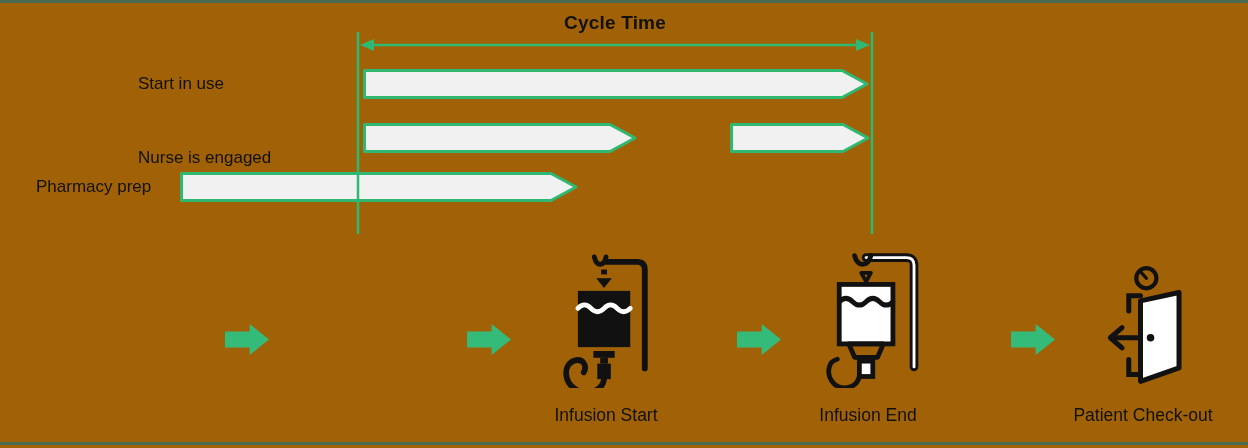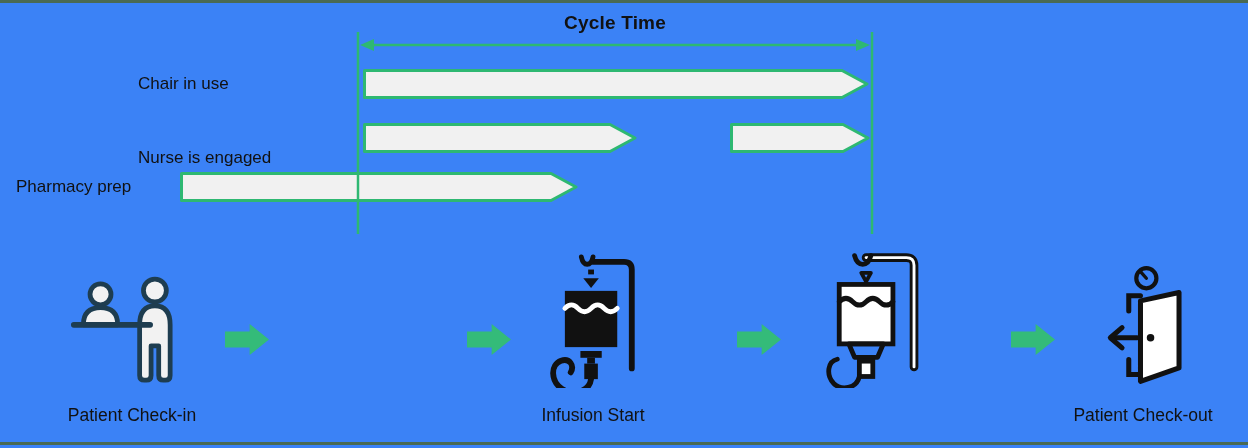--- a/index.html
+++ b/index.html
@@ -1,46 +1,46 @@
 <!DOCTYPE html>
 <html><head>
 <meta charset="utf-8">
 <style>
   html,body { margin:0; padding:0; background:#ffffff; }
   .frame {
-    position:relative; width:1248px; height:448px; background:#3b82f6;
+    position:relative; width:1248px; height:448px; background:#a16207;
     font-family:"Liberation Sans", sans-serif; color:#111; overflow:hidden;
   }
   .edge { position:absolute; left:0; width:1248px; height:3px; background:#4a6a53; }
   .edge.top { top:0; }
   .edge.bottom { top:442px; }
 
   
   .gantt-title {
     position:absolute; left:355px; top:12px; width:520px;
     text-align:center; font-size:19px; font-weight:bold; letter-spacing:0.2px;
   }
   .gantt-lines { position:absolute; left:350px; top:28px; z-index:5; }
   .bar { position:absolute; z-index:2; }
   .bar-chair    { left:363px; top:69px;  }
   .bar-nurse-1  { left:363px; top:123px; }
   .bar-nurse-2  { left:730px; top:123px; }
   .bar-pharmacy { left:180px; top:172px; }
   .row-label { position:absolute; font-size:17px; z-index:3; }
   .row-label.chair    { left:138px; top:74px;  }
   .row-label.nurse    { left:138px; top:128px;margin-top:20px; }
-  .row-label.pharmacy { left:16px;  top:177px; }
+  .row-label.pharmacy { left:36px;  top:177px; }
 
   
   .step { position:absolute; top:246px; width:230px; text-align:center; }
   .step .icon-box { height:142px; display:flex; align-items:flex-end; justify-content:center; }
   .step .step-label { margin-top:17px; font-size:17.5px; }
   .step.s0 { left:17px;   }
   .step.s1 { left:264px;  }
-  .step.s2 { left:478px;  }
+  .step.s2 { left:491px;  }
   .step.s3 { left:753px;  }
   .step.s4 { left:1028px; }
 
   .flow-arrow {
     position:absolute; top:324px; width:44px; height:31px; background:#34bb79;
     clip-path: polygon(0 24%, 56% 24%, 56% 0, 100% 50%, 56% 100%, 56% 76%, 0 76%);
   }
   .flow-arrow.a0 { left:225px; }
   .flow-arrow.a1 { left:467px; }
   .flow-arrow.a2 { left:737px; }
@@ -58,49 +58,37 @@
   <svg class="gantt-lines" width="530" height="208" viewBox="0 0 530 208">
     <line x1="8" y1="4" x2="8" y2="206" stroke="#2eb872" stroke-width="2.5"></line>
     <line x1="522" y1="4" x2="522" y2="206" stroke="#2eb872" stroke-width="2.5"></line>
     <g>
       <line x1="20" y1="17" x2="510" y2="17" stroke="#2eb872" stroke-width="2.5"></line>
       <polygon points="10,17 24,11 24,23" fill="#2eb872"></polygon>
       <polygon points="520,17 506,11 506,23" fill="#2eb872"></polygon>
     </g>
   </svg>
 
-  <span class="row-label chair">Chair in use</span>
+  <span class="row-label chair">Start in use</span>
   <span class="row-label nurse">Nurse is engaged</span>
   <span class="row-label pharmacy">Pharmacy prep</span>
 
   <svg class="bar bar-chair" width="506" height="30" viewBox="0 0 506 30">
     <polygon points="1.5,1.5 479,1.5 504,15 479,28.5 1.5,28.5" fill="#f1f1f1" stroke="#2eb872" stroke-width="3" stroke-linejoin="round"></polygon>
   </svg>
   <svg class="bar bar-nurse-1" width="274" height="30" viewBox="0 0 274 30">
     <polygon points="1.5,1.5 247,1.5 272,15 247,28.5 1.5,28.5" fill="#f1f1f1" stroke="#2eb872" stroke-width="3" stroke-linejoin="round"></polygon>
   </svg>
   <svg class="bar bar-nurse-2" width="140" height="30" viewBox="0 0 140 30">
     <polygon points="1.5,1.5 113,1.5 138,15 113,28.5 1.5,28.5" fill="#f1f1f1" stroke="#2eb872" stroke-width="3" stroke-linejoin="round"></polygon>
   </svg>
   <svg class="bar bar-pharmacy" width="398" height="30" viewBox="0 0 398 30">
     <polygon points="1.5,1.5 371,1.5 396,15 371,28.5 1.5,28.5" fill="#f1f1f1" stroke="#2eb872" stroke-width="3" stroke-linejoin="round"></polygon>
   </svg>
 
-  <div class="step s0">
-    <div class="icon-box">
-      <svg width="124" height="112" viewBox="0 0 130 115" fill="#f2f2f2" stroke="#1e3d50" stroke-width="5" stroke-linejoin="round">
-        <circle cx="32" cy="18" r="11"></circle>
-        <path d="M14,50 Q14,32 32,32 Q50,32 50,50 Z"></path>
-        <circle cx="89" cy="14" r="12"></circle>
-        <path d="M73,50 Q73,30 89,30 Q105,30 105,50 L105,103 Q105,108 100,108 L98,108 Q93,108 93,103 L93,72 L85,72 L85,103 Q85,108 80,108 L78,108 Q73,108 73,103 Z"></path>
-        <path d="M4,50 H84" fill="none" stroke-width="6" stroke-linecap="round"></path>
-      </svg>
-    </div>
-    <div class="step-label">Patient Check-in</div>
-  </div>
 
   <div class="flow-arrow a0"></div>
 
 
   <div class="flow-arrow a1"></div>
 
   <div class="step s2">
     <div class="icon-box">
       <svg width="128" height="138" viewBox="0 0 132 142" fill="none" stroke="#111" stroke-linecap="round">
         <path d="M66,12 H98 Q106,12 106,20 V122" stroke-width="6"></path>
@@ -127,20 +115,21 @@
         <path d="M64,10 H106 Q114,10 114,18 V124" stroke="#fff" stroke-width="3"></path>
         <path d="M52,8 C55,20 66,20 69,8" stroke-width="5"></path>
         <path d="M59,26 L69,26 L64,35 Z" stroke-width="4" stroke-linejoin="round"></path>
         <rect x="36" y="38" width="56" height="62" fill="#fff" stroke-width="5"></rect>
         <path d="M36,56 Q43,49 50,56 T64,56 T78,56 T92,56" stroke-width="5"></path>
         <path d="M46,100 H82 L76,114 H52 Z" stroke-width="5" stroke-linejoin="round"></path>
         <rect x="57" y="118" width="14" height="16" fill="#fff" stroke-width="5"></rect>
         <path d="M57,134 C54,147 38,149 30,141 C22,132 24,118 34,116" stroke-width="5"></path>
       </svg>
     </div>
+    <div class="step-label">Infusion End</div>
   </div>
 
   <div class="flow-arrow a3"></div>
 
   <div class="step s4">
     <div class="icon-box">
       <svg width="100" height="124" viewBox="0 0 118 148" fill="none" stroke="#111" stroke-linecap="round">
         <circle cx="63" cy="17" r="12" stroke-width="5"></circle>
         <path d="M63,17 L56,9" stroke-width="4"></path>
         <path d="M56,38 H42 V56" stroke-width="6"></path>

